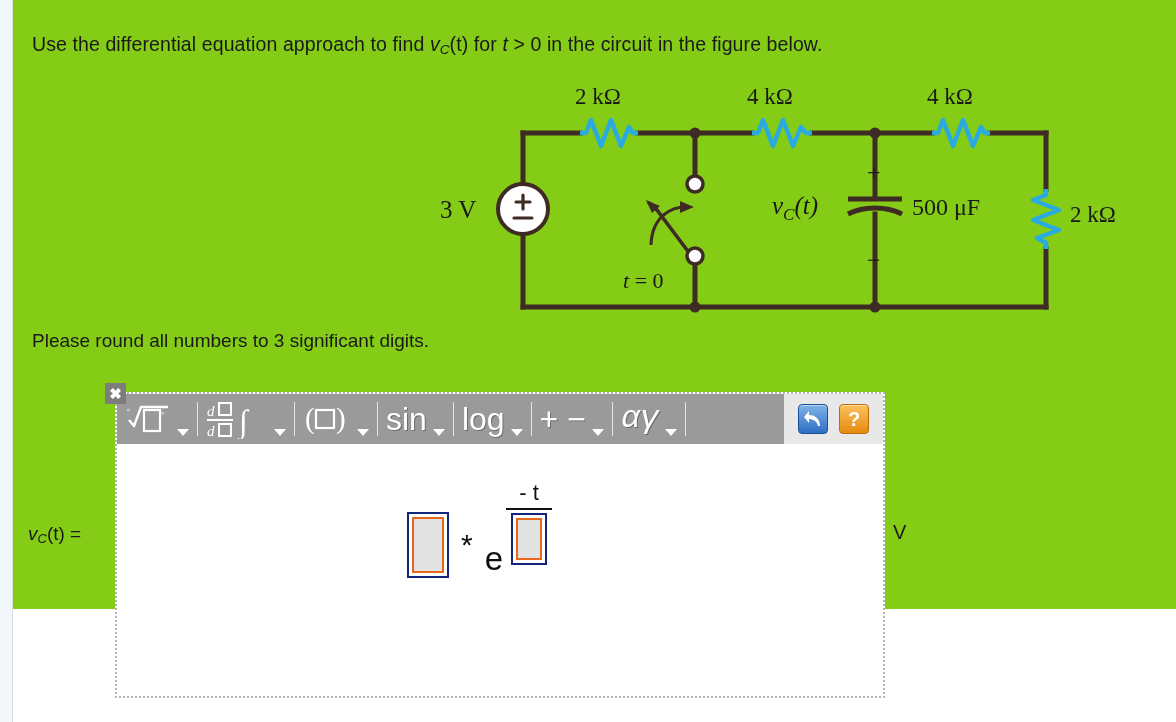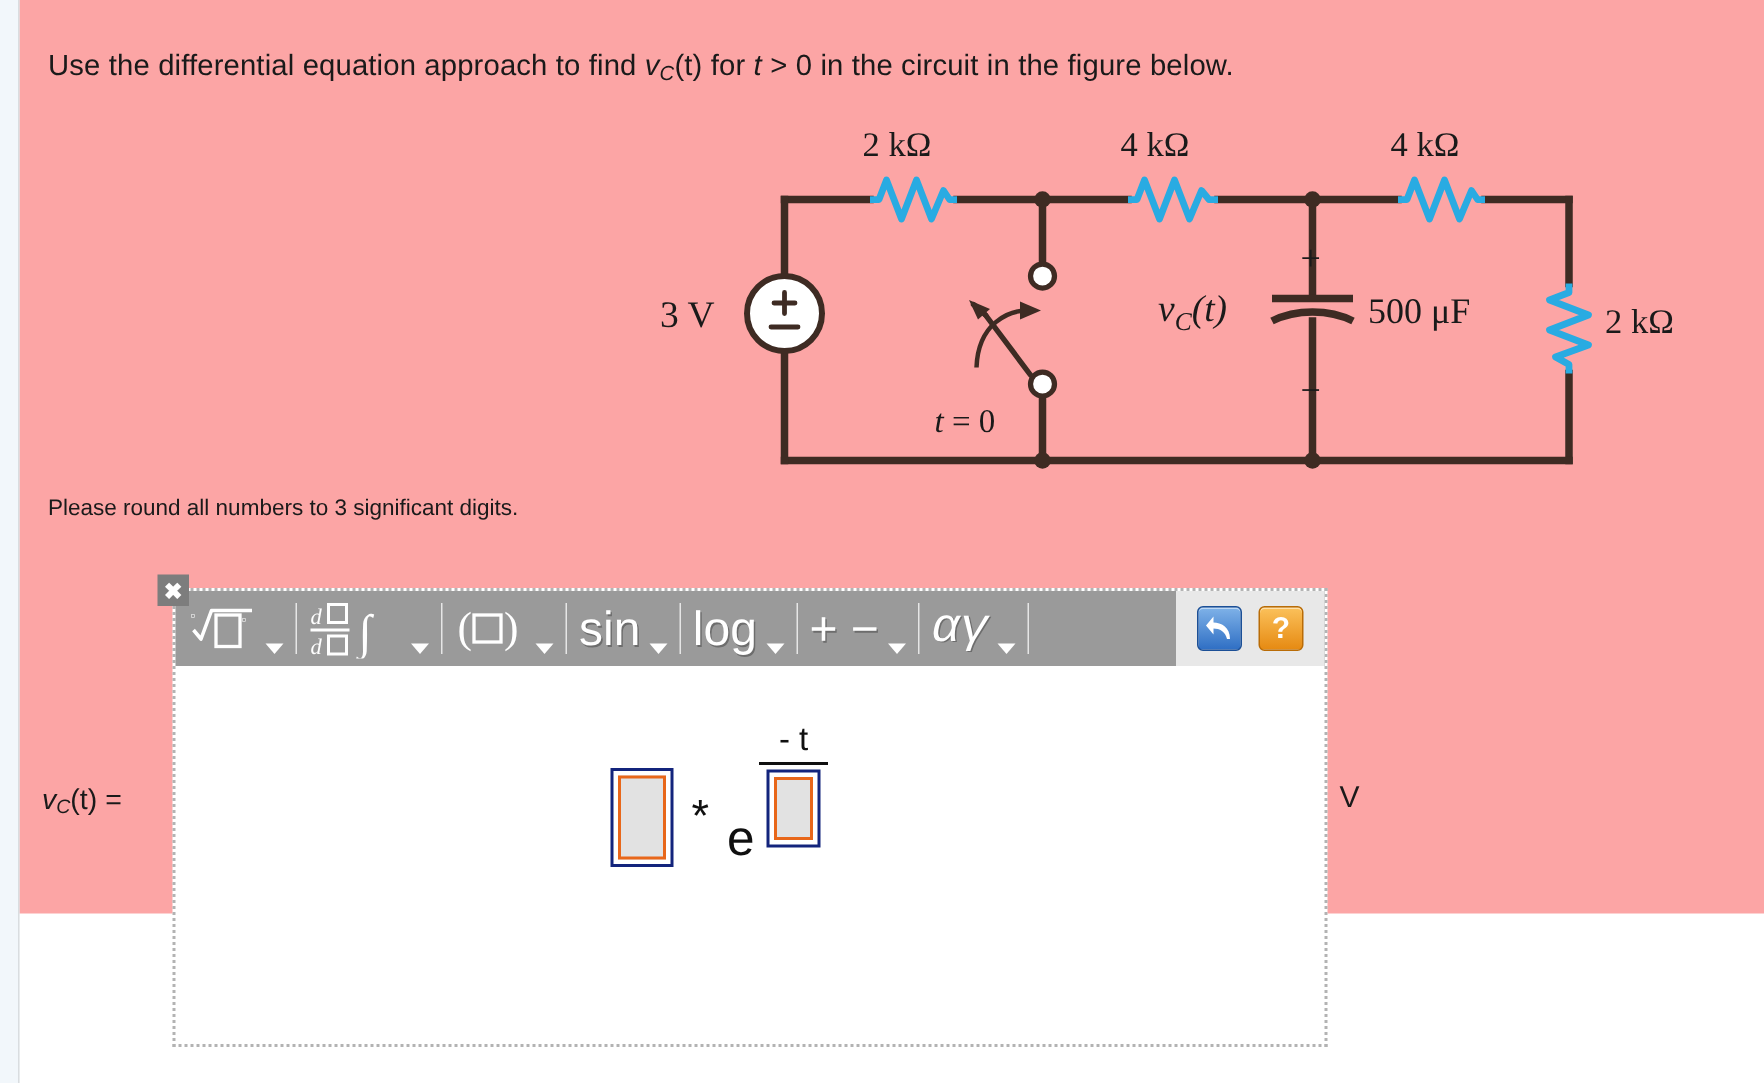--- a/index.html
+++ b/index.html
@@ -5,21 +5,21 @@
   html, body {
     margin: 0; padding: 0;
     width: 1176px; height: 722px;
     background: #ffffff;
     font-family: "Liberation Sans", sans-serif;
     overflow: hidden;
   }
   #page {
     position: relative;
     width: 1176px; height: 609px;
-    background: #fca5a5;
+    background: #84cc16;
   }
   
   .left-strip {
     position: absolute; left: 0; top: 0;
     width: 13px; height: 722px;
     background: #f2f7fb;
     border-right: 1px solid #d9dde0;
     box-sizing: border-box;
   }
 
@@ -34,21 +34,21 @@
   }
   .prompt i { font-style: italic; }
   .prompt .sub {
     font-size: 13.5px;
     vertical-align: -3px;
     font-style: italic;
   }
   .roundnote {
     position: absolute;
     left: 32px; top: 330px;
-    font-size: 15px;
+    font-size: 19px;
     color: #1a1a1a;
     white-space: nowrap;
   }
 
   
   .figure {
     position: absolute;
     left: 420px; top: 82px;
     width: 740px; height: 245px;
   }

